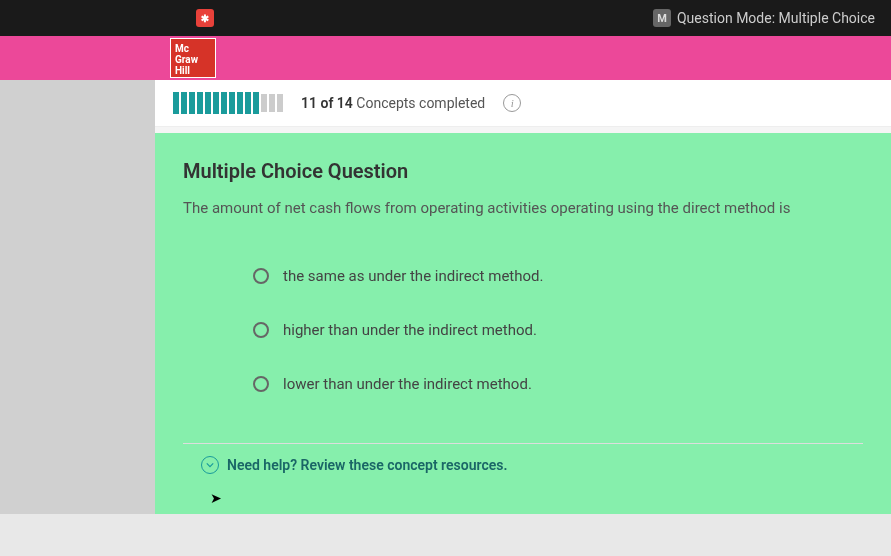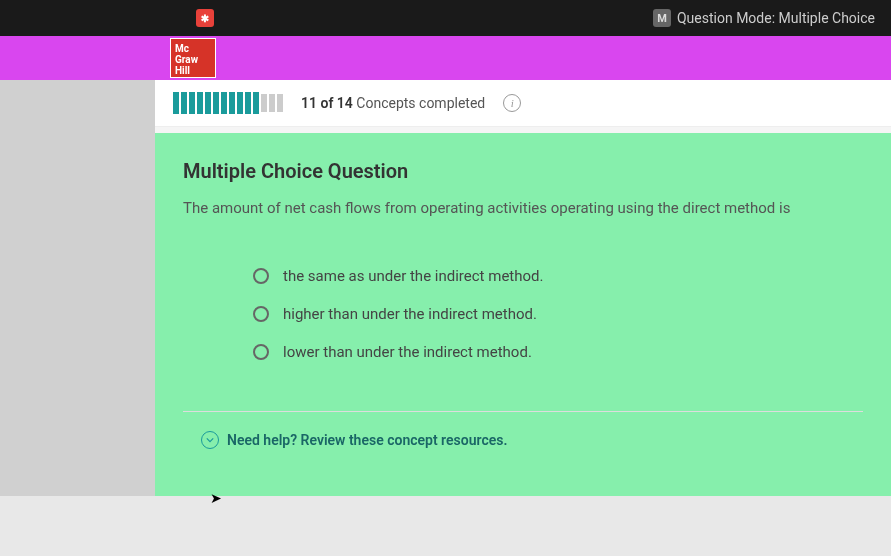--- a/index.html
+++ b/index.html
@@ -53,21 +53,21 @@
       background: #666;
       border-radius: 3px;
       display: inline-flex;
       align-items: center;
       justify-content: center;
       color: #ddd;
       font-size: 11px;
       font-weight: bold;
     }
     .teal-bar {
-      background: #d946ef;
+      background: #ec4899;
       height: 44px;
       display: flex;
       align-items: center;
       padding-left: 170px;
     }
     .mh-logo {
       width: 46px;
       height: 40px;
       background: #d63328;
       color: #fff;
@@ -145,21 +145,21 @@
     }
     .question-text {
       font-size: 15px;
       color: #555;
       margin-bottom: 50px;
     }
     .options {
       margin-left: 70px;
       display: flex;
       flex-direction: column;
-      gap: 20px;
+      gap: 36px;
     }
     .option {
       display: flex;
       align-items: center;
       gap: 14px;
       cursor: pointer;
     }
     .radio {
       width: 16px;
       height: 16px;
@@ -167,21 +167,21 @@
       border-radius: 50%;
       flex-shrink: 0;
     }
     .option-text {
       font-size: 15px;
       color: #444;
     }
     .help-bar {
       margin-top: 50px;
       border-top: 1px solid #ddd;
-      padding: 19px 18px;
+      padding: 12px 18px;
       display: flex;
       align-items: center;
       gap: 8px;
     }
     .chevron-down {
       width: 18px;
       height: 18px;
       border: 1.5px solid #1a9b9b;
       border-radius: 50%;
       display: inline-flex;

